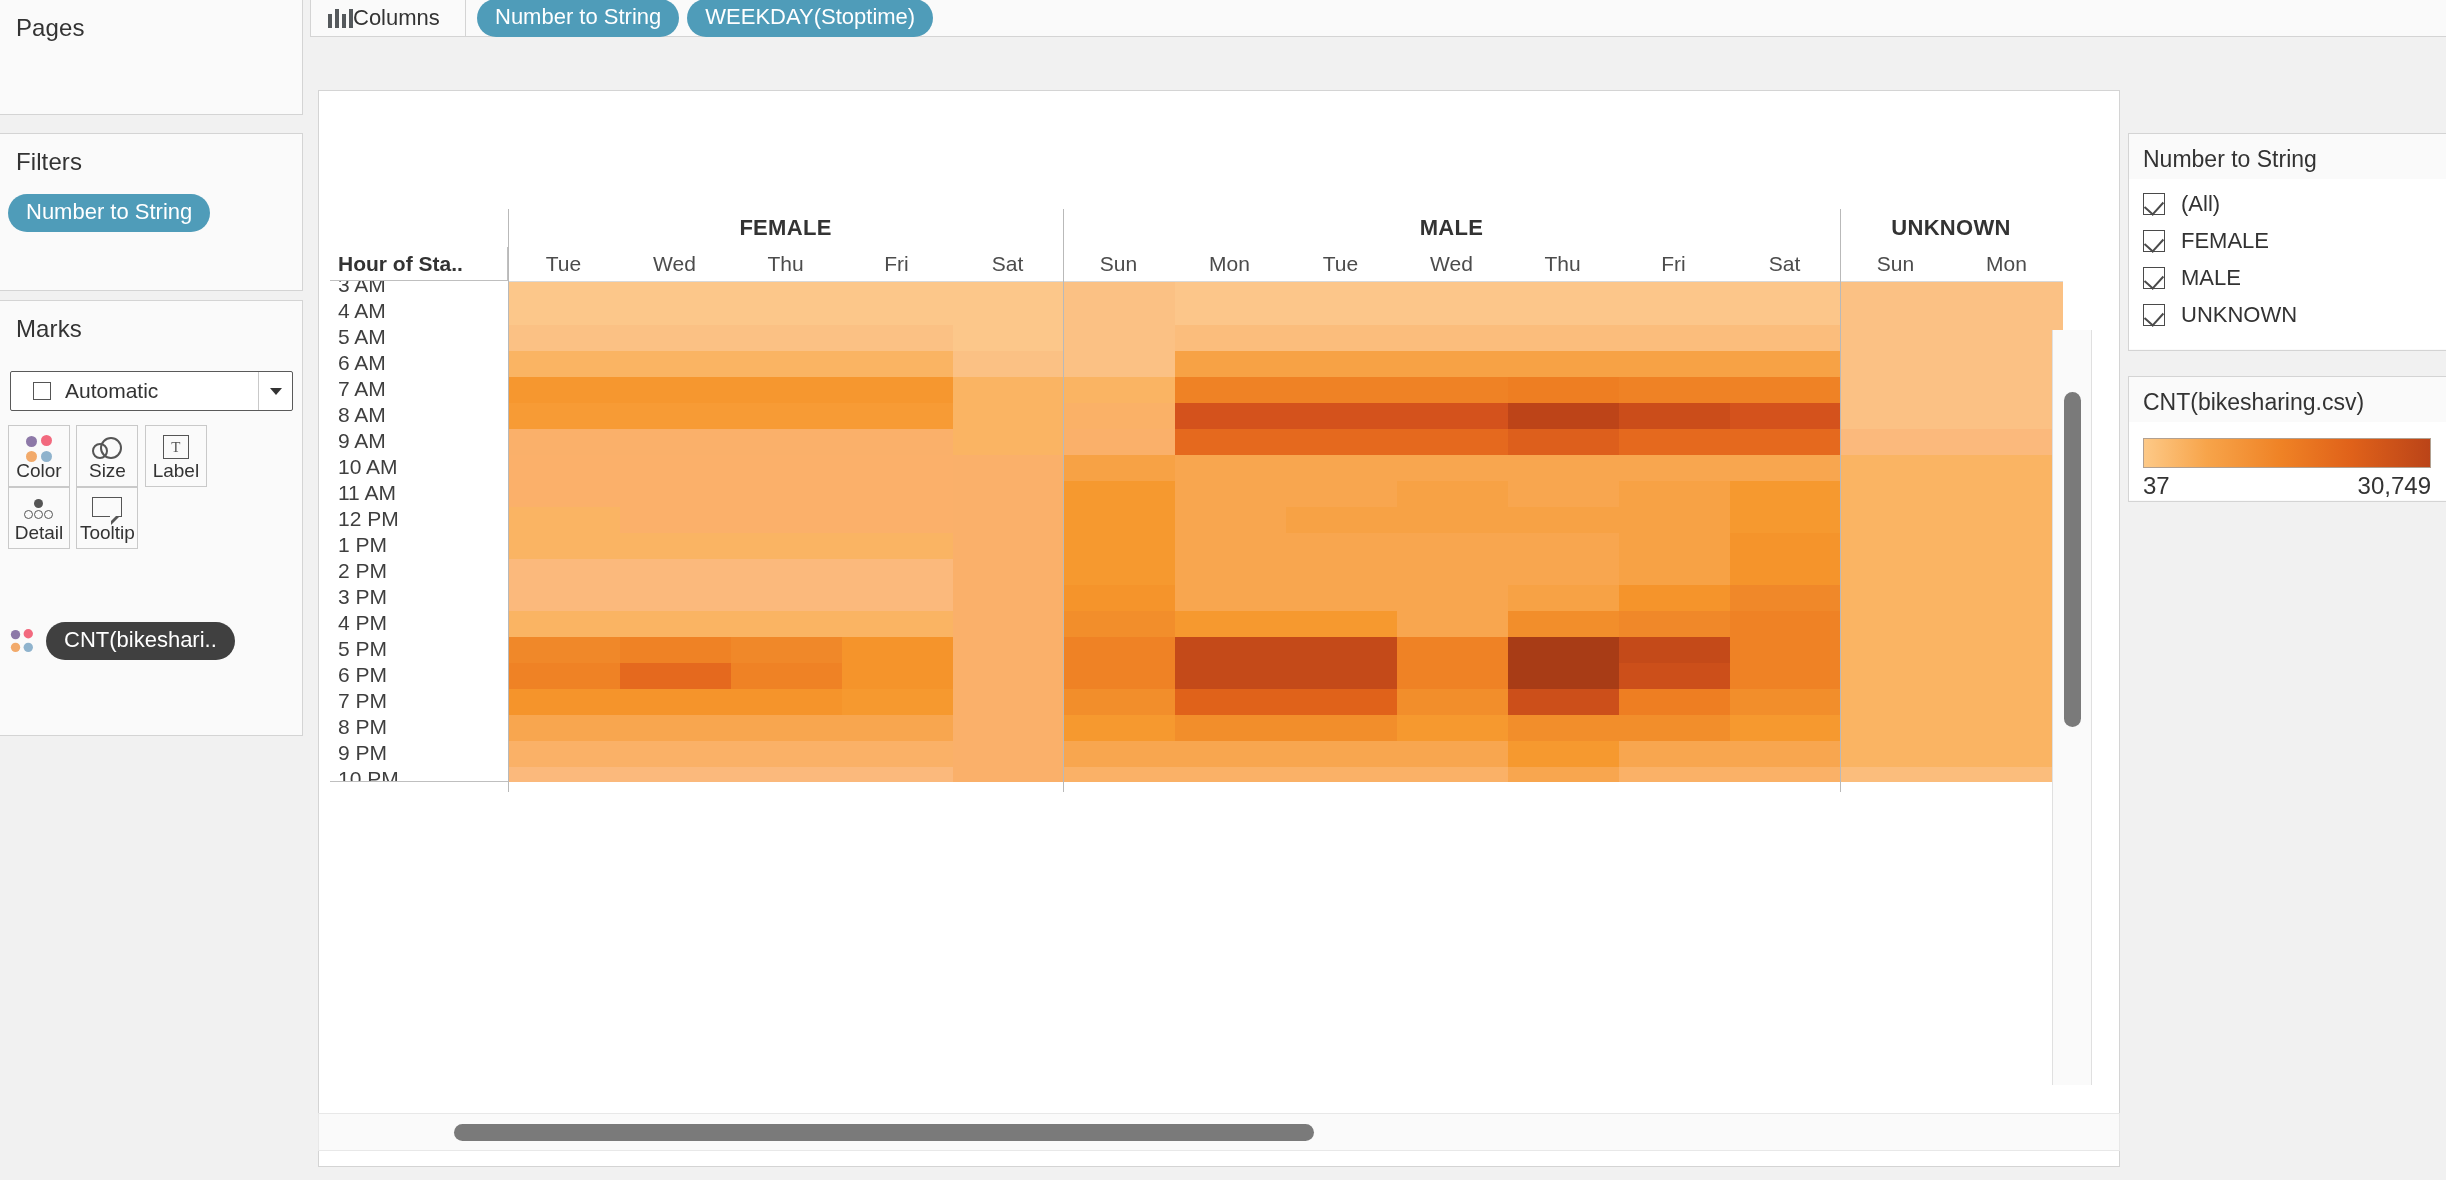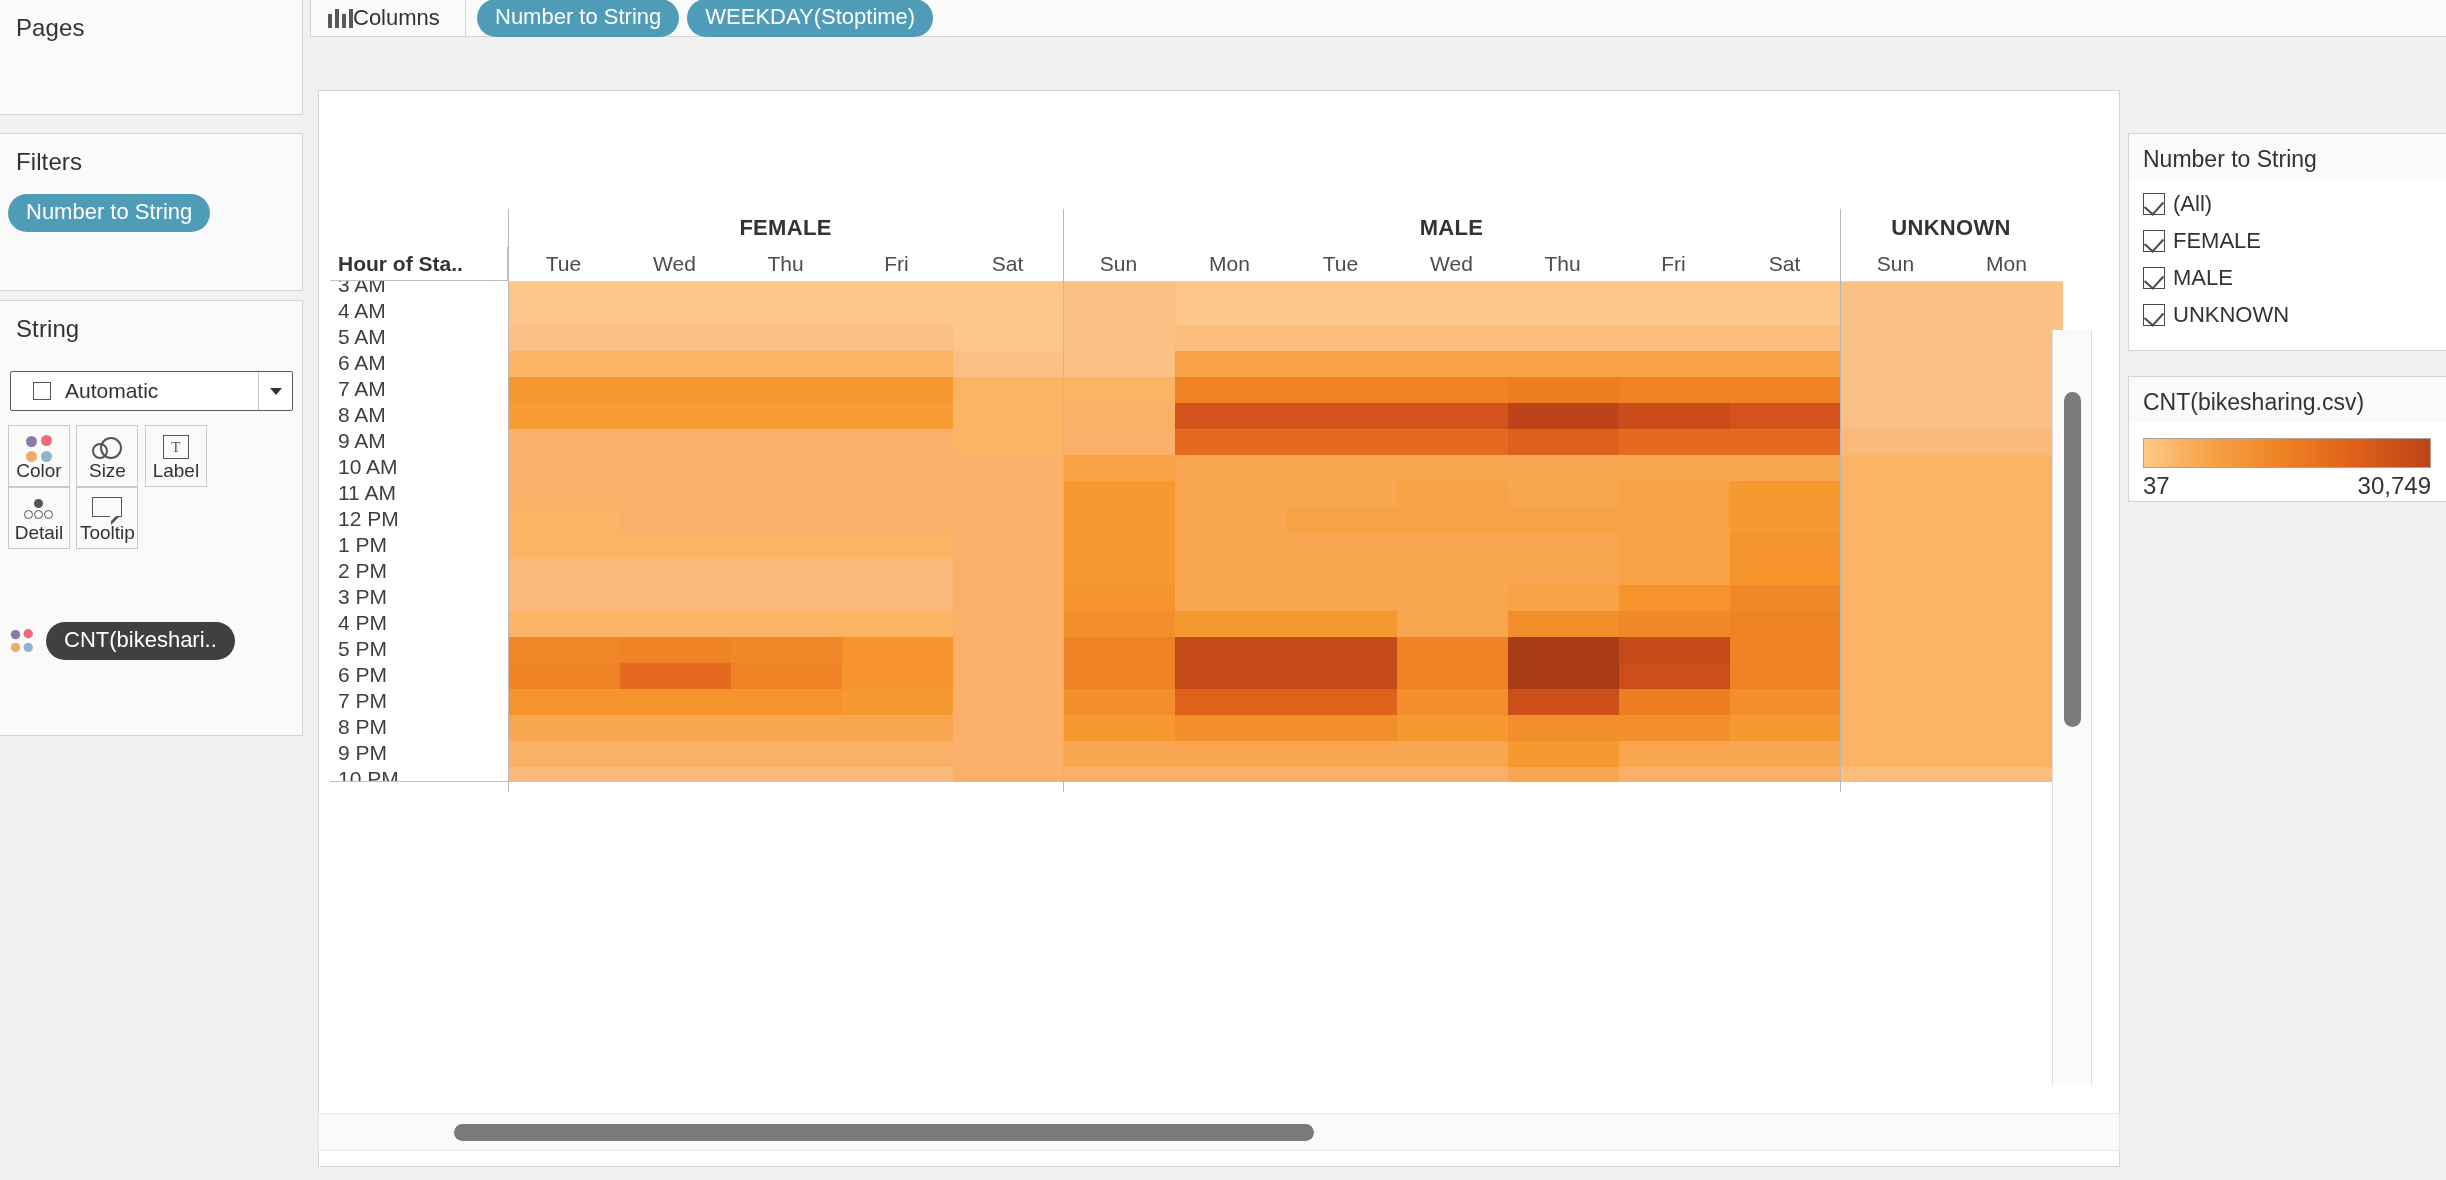--- a/index.html
+++ b/index.html
@@ -254,21 +254,21 @@
     border-right:none;
   }
   #legend-filter { left:2128px; top:133px; width:319px; height:218px; }
   #legend-color  { left:2128px; top:376px; width:319px; height:126px; }
   .rcard-title {
     font-size:23px; color:#333; padding:12px 0 6px 14px;
     background:#fafafa;
   }
   .rcard-body { background:#fff; height:calc(100% - 46px); padding:6px 0 0 14px; }
   .chk-row {
-    display:flex; align-items:center; gap:8px; height:37px;
+    display:flex; align-items:center; gap:16px; height:37px;
     font-size:22px; color:#333;
   }
   .chk {
     width:22px; height:22px; border:1.7px solid #4a4a4a; background:#fff;
     position:relative; flex:none;
   }
   .chk:after {
     content:""; position:absolute; left:4px; top:3px;
     width:10px; height:15px; border:solid #4a4a4a;
     border-width:0 2.6px 2.6px 0; transform:rotate(42deg);
@@ -295,21 +295,21 @@
     </div>
 
     <div class="card" id="pages-card">
       <div class="card-title">Pages</div>
     </div>
     <div class="pill" id="filters-pill">
       <span>Number to String</span>
     </div>
 
     <div class="card" id="marks-card">
-      <div class="card-title">String</div>
+      <div class="card-title">Marks</div>
     </div>
 
     <div class="marks-select">
       <span class="box"></span>
       <span>Automatic</span>
       <span class="caret">
           <i></i>
         </span>
     </div>
 

